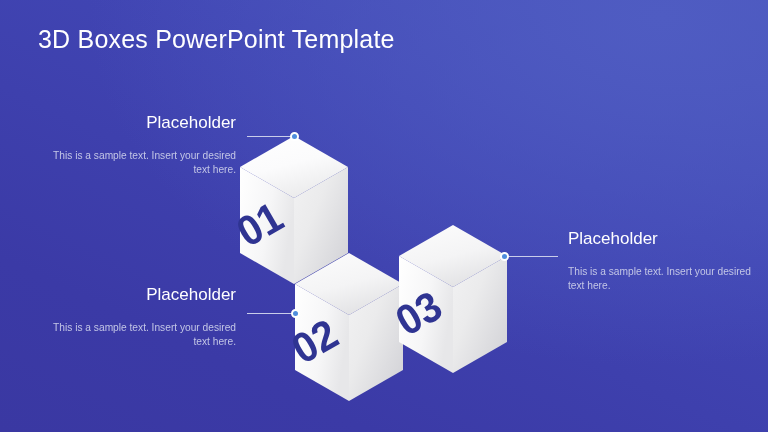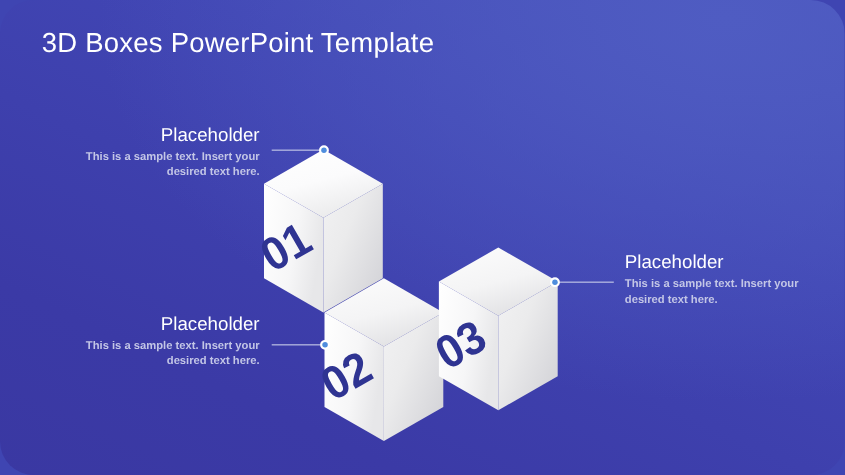--- a/index.html
+++ b/index.html
@@ -14,21 +14,20 @@
     background: #3f45b2;
   }
   #slide {
     position: relative;
     width: 768px;
     height: 432px;
     overflow: hidden;
     background:
       radial-gradient(120% 130% at 86% 4%, #4f5cc2 0%, rgba(79,92,194,0) 62%),
       linear-gradient(205deg, #4a55bd 0%, #4146b4 34%, #3b3aa6 78%, #3a38a2 100%);
-    border-radius: 31px;
   }
 
   
   #title {
     position: absolute;
     left: 38px;
     top: 25px;
     font-size: 25px;
     font-weight: 400;
     letter-spacing: 0.2px;
@@ -42,25 +41,25 @@
     width: 190px;
   }
   .callout .c-title {
     font-size: 17px;
     color: #ffffff;
     font-weight: 400;
     line-height: 1.2;
     white-space: nowrap;
   }
   .callout .c-body {
-    margin-top: 3px;
+    margin-top: 16px;
     font-size: 10.2px;
     line-height: 1.38;
     color: #c3c6e6;
-    font-weight: 700;
+    font-weight: 400;
   }
   .callout.right-align { text-align: right; }
   .callout.left-align  { text-align: left; }
 
   #callout-1 { left: 46px;  top: 113px; }
   #callout-2 { left: 46px;  top: 285px; }
   #callout-3 { left: 568px; top: 229px; }
 
   
   .leader {

